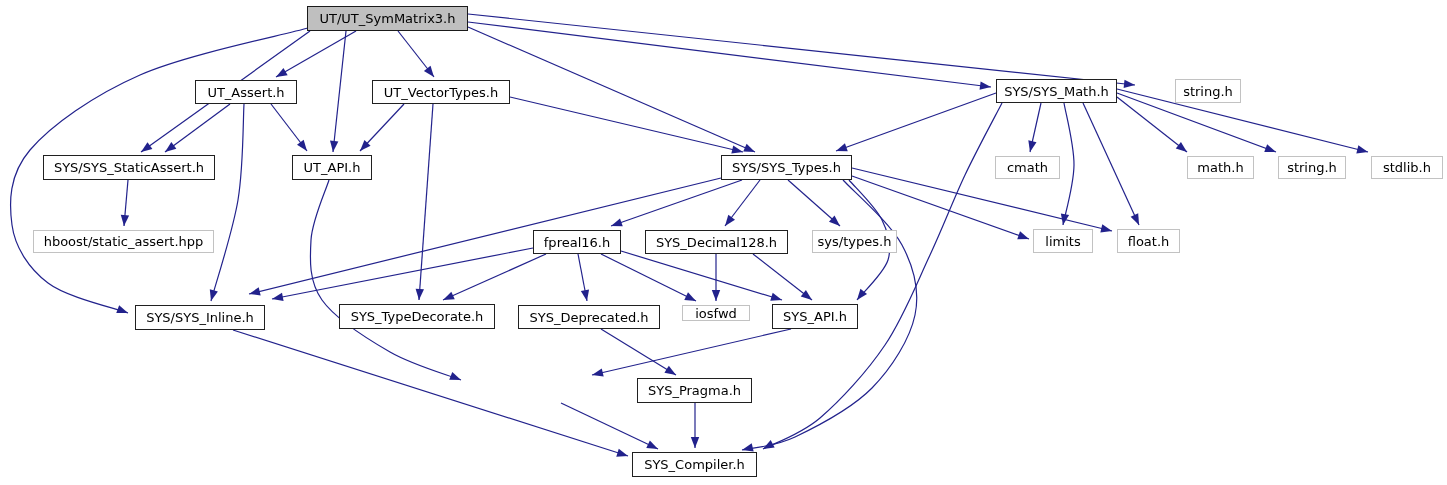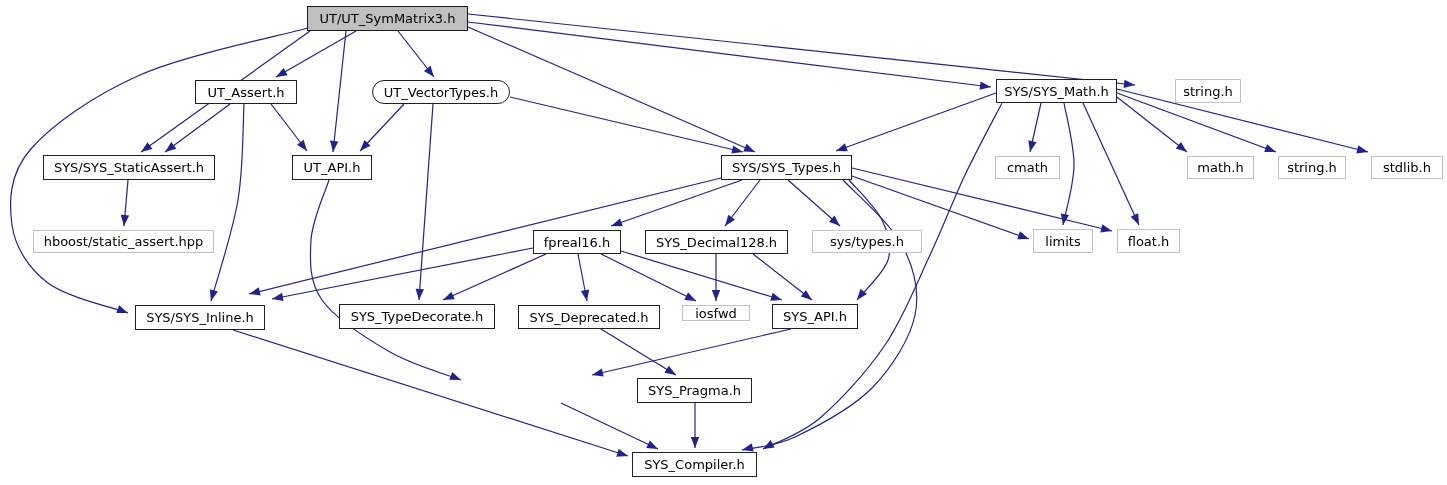--- a/index.html
+++ b/index.html
@@ -116,34 +116,34 @@
       <path d="M561,403 L658,449" fill="none" stroke="#22228c" stroke-width="1.2"></path>
       <polygon points="658,449 646.2613269068866,448.08154803445404 649.8606153398171,440.49174416501364" fill="#22228c"></polygon>
       <path d="M695,403 L695,448" fill="none" stroke="#22228c" stroke-width="1.2"></path>
       <polygon points="695,448 690.8,437 699.2,437" fill="#22228c"></polygon>
       <path d="M233,330 L628,456" fill="none" stroke="#22228c" stroke-width="1.2"></path>
       <polygon points="628,456 616.2438763908877,456.6584509756037 618.7966401732284,448.6557391182662" fill="#22228c"></polygon>
     </svg>
 
 <div class="node root" style="left: 307px; top: 6px; width: 161px; height: 25px; color: rgb(0, 0, 0); background: rgb(191, 191, 191);">UT/UT_SymMatrix3.h</div>
     <div class="node internal" style="left: 195px; top: 80px; width: 102px; height: 24px; color: rgb(0, 0, 0); border-color: rgb(32, 32, 32);">UT_Assert.h</div>
-    <div class="node internal" style="left: 372px; top: 80px; width: 138px; height: 24px; color: rgb(0, 0, 0); border-color: rgb(32, 32, 32); border-radius: 12px;">UT_VectorTypes.h</div>
+    <div class="node internal" style="left: 372px; top: 80px; width: 138px; height: 24px; color: rgb(0, 0, 0); border-color: rgb(32, 32, 32);">UT_VectorTypes.h</div>
     <div class="node internal" style="left: 996px; top: 79px; width: 121px; height: 24px; color: rgb(0, 0, 0); border-color: rgb(32, 32, 32);">SYS/SYS_Math.h</div>
     <div class="node external" style="left: 1139px; top: 79px; width: 66px; height: 24px; color: rgb(0, 0, 0); border-color: rgb(194, 194, 194); margin-left: 36px;">string.h</div>
     <div class="node internal" style="left: 43px; top: 155px; width: 172px; height: 25px; color: rgb(0, 0, 0); border-color: rgb(32, 32, 32);">SYS/SYS_StaticAssert.h</div>
     <div class="node internal" style="left: 292px; top: 155px; width: 80px; height: 25px; color: rgb(0, 0, 0); border-color: rgb(32, 32, 32);">UT_API.h</div>
     <div class="node internal" style="left: 721px; top: 155px; width: 131px; height: 25px; color: rgb(0, 0, 0); border-color: rgb(32, 32, 32);">SYS/SYS_Types.h</div>
     <div class="node external" style="left: 995px; top: 156px; width: 65px; height: 23px; color: rgb(0, 0, 0); border-color: rgb(194, 194, 194);">cmath</div>
     <div class="node external" style="left: 1187px; top: 156px; width: 67px; height: 23px; color: rgb(0, 0, 0); border-color: rgb(194, 194, 194);">math.h</div>
     <div class="node external" style="left: 1278px; top: 156px; width: 68px; height: 23px; color: rgb(0, 0, 0); border-color: rgb(194, 194, 194);">string.h</div>
     <div class="node external" style="left: 1371px; top: 156px; width: 72px; height: 23px; color: rgb(0, 0, 0); border-color: rgb(194, 194, 194);">stdlib.h</div>
     <div class="node external" style="left: 33px; top: 230px; width: 181px; height: 23px; color: rgb(0, 0, 0); border-color: rgb(194, 194, 194);">hboost/static_assert.hpp</div>
     <div class="node internal" style="left: 533px; top: 230px; width: 88px; height: 24px; color: rgb(0, 0, 0); border-color: rgb(32, 32, 32);">fpreal16.h</div>
     <div class="node internal" style="left: 645px; top: 230px; width: 143px; height: 24px; color: rgb(0, 0, 0); border-color: rgb(32, 32, 32);">SYS_Decimal128.h</div>
-    <div class="node external" style="left: 812px; top: 230px; width: 110px; height: 23px; color: rgb(0, 0, 0); border-color: rgb(194, 194, 194);">sys/types.h</div>
+    <div class="node external" style="left: 812px; top: 230px; width: 85px; height: 23px; color: rgb(0, 0, 0); border-color: rgb(194, 194, 194);">sys/types.h</div>
     <div class="node external" style="left: 1033px; top: 229px; width: 60px; height: 24px; color: rgb(0, 0, 0); border-color: rgb(194, 194, 194);">limits</div>
     <div class="node external" style="left: 1117px; top: 229px; width: 63px; height: 24px; color: rgb(0, 0, 0); border-color: rgb(194, 194, 194);">float.h</div>
     <div class="node internal" style="left: 135px; top: 305px; width: 130px; height: 25px; color: rgb(0, 0, 0); border-color: rgb(32, 32, 32);">SYS/SYS_Inline.h</div>
     <div class="node internal" style="left: 339px; top: 304px; width: 156px; height: 25px; color: rgb(0, 0, 0); border-color: rgb(32, 32, 32);">SYS_TypeDecorate.h</div>
     <div class="node internal" style="left: 518px; top: 305px; width: 142px; height: 24px; color: rgb(0, 0, 0); border-color: rgb(32, 32, 32);">SYS_Deprecated.h</div>
     <div class="node external" style="left: 682px; top: 305px; width: 68px; height: 16px; color: rgb(0, 0, 0); border-color: rgb(194, 194, 194);">iosfwd</div>
     <div class="node internal" style="left: 772px; top: 304px; width: 86px; height: 25px; color: rgb(0, 0, 0); border-color: rgb(32, 32, 32);">SYS_API.h</div>
     <div class="node internal" style="left: 637px; top: 378px; width: 115px; height: 25px; color: rgb(0, 0, 0); border-color: rgb(32, 32, 32);">SYS_Pragma.h</div>
     <div class="node internal" style="left: 632px; top: 452px; width: 125px; height: 25px; color: rgb(0, 0, 0); border-color: rgb(32, 32, 32);">SYS_Compiler.h</div>
   </div>

